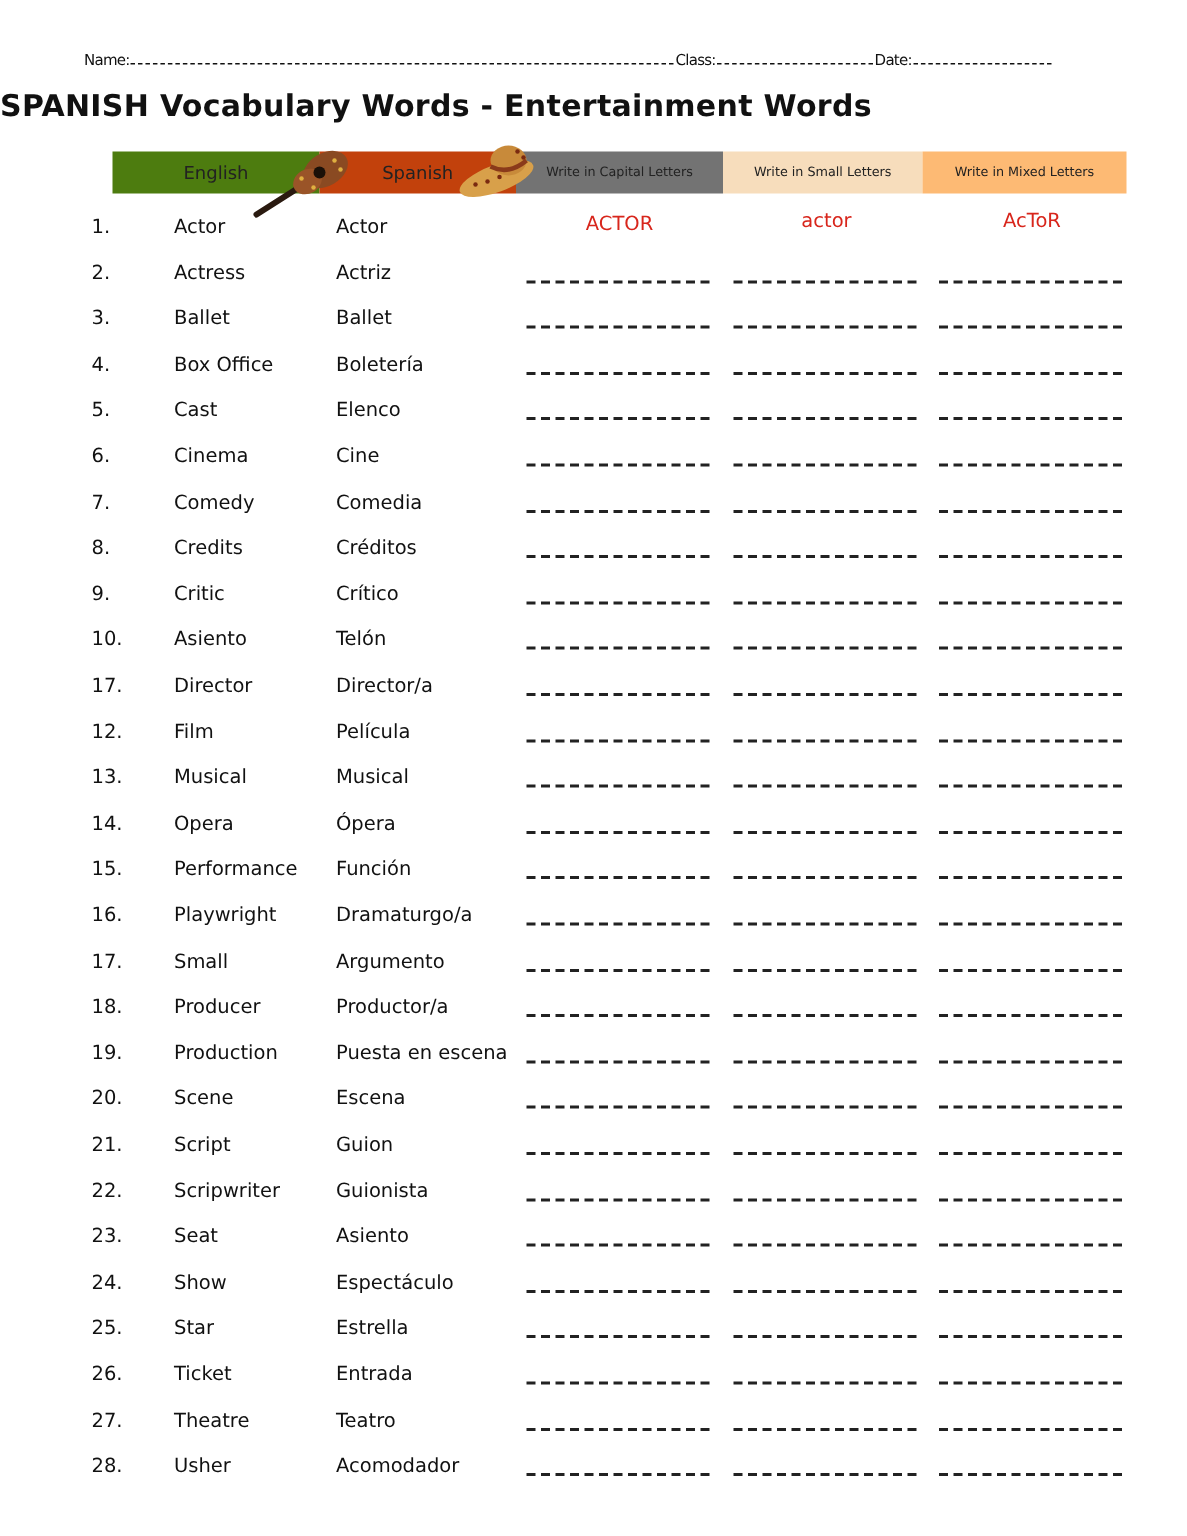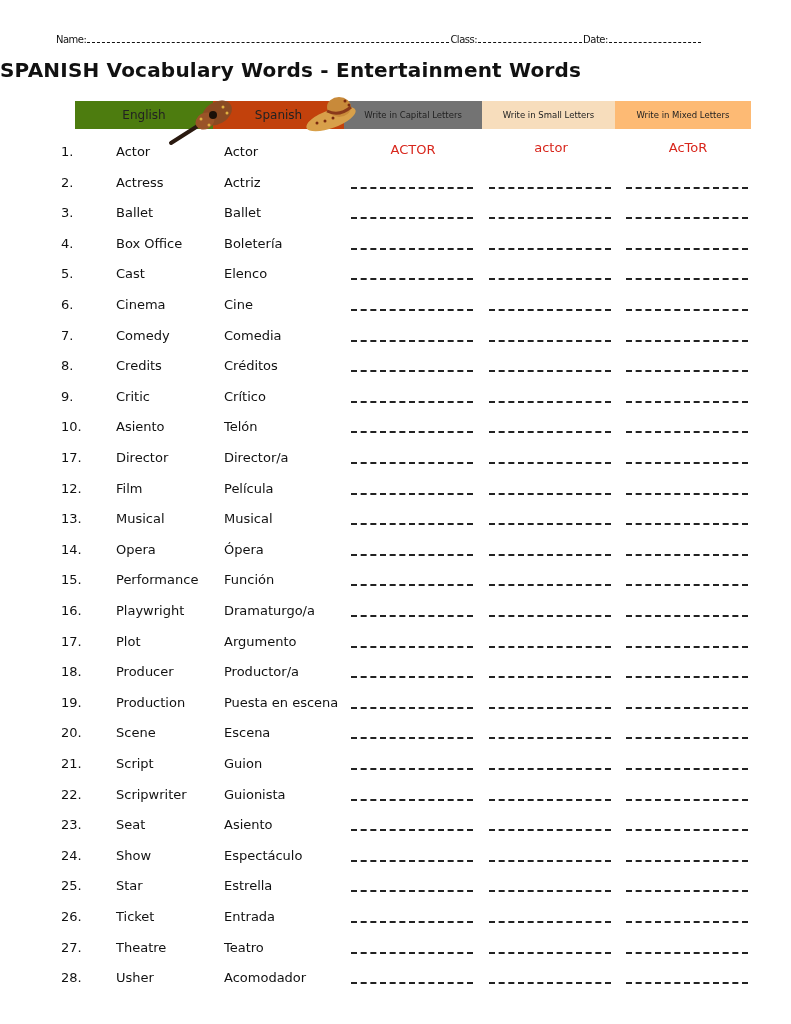--- a/index.html
+++ b/index.html
@@ -209,21 +209,21 @@
     <div class="row" style="top: 459px;">
     <span class="num">16.</span>
     <span class="en">Playwright</span>
     <span class="es">Dramaturgo/a</span>
     <span class="line c1"></span>
     <span class="line c2"></span>
     <span class="line c3"></span>
     </div>
     <div class="row" style="top: 489.6px; text-align: center;">
     <span class="num">17.</span>
-    <span class="en">Plot</span>
+    <span class="en">Small</span>
     <span class="es">Argumento</span>
     <span class="line c1"></span>
     <span class="line c2"></span>
     <span class="line c3"></span>
     </div>
     <div class="row" style="top: 520.2px;">
     <span class="num">18.</span>
     <span class="en">Producer</span>
     <span class="es">Productor/a</span>
     <span class="line c1"></span>

